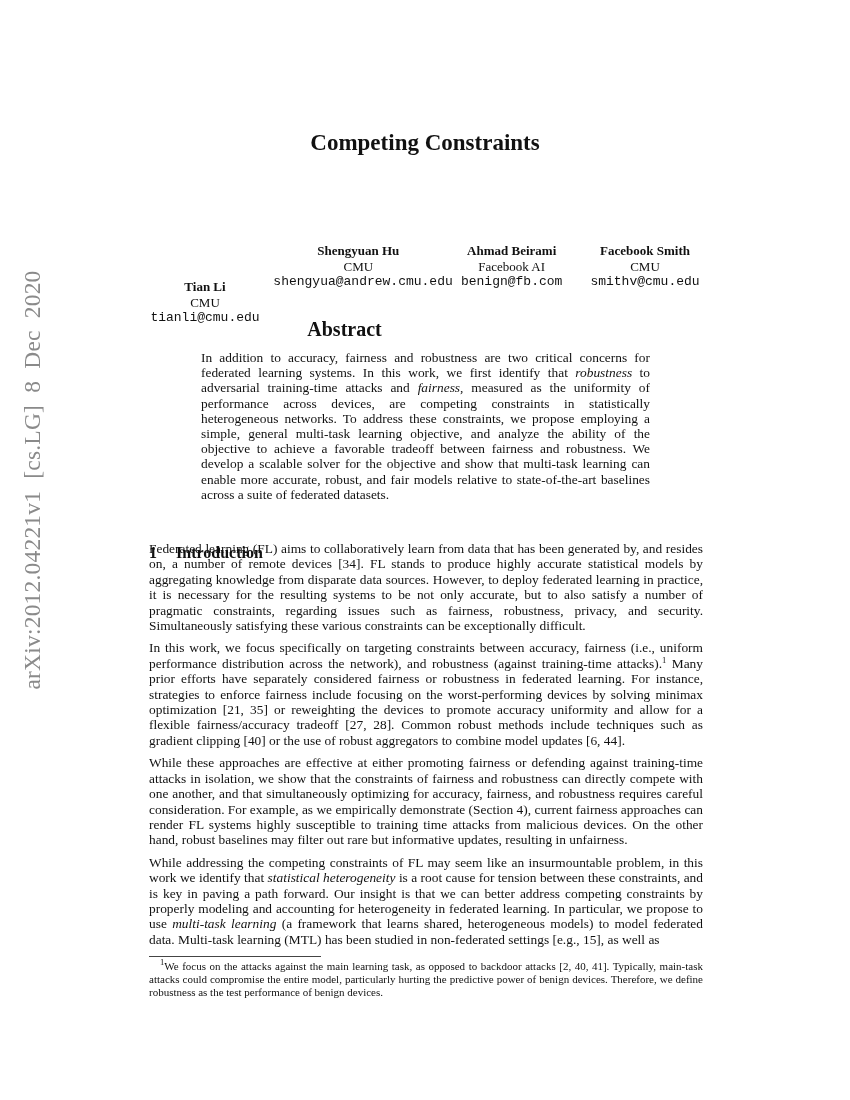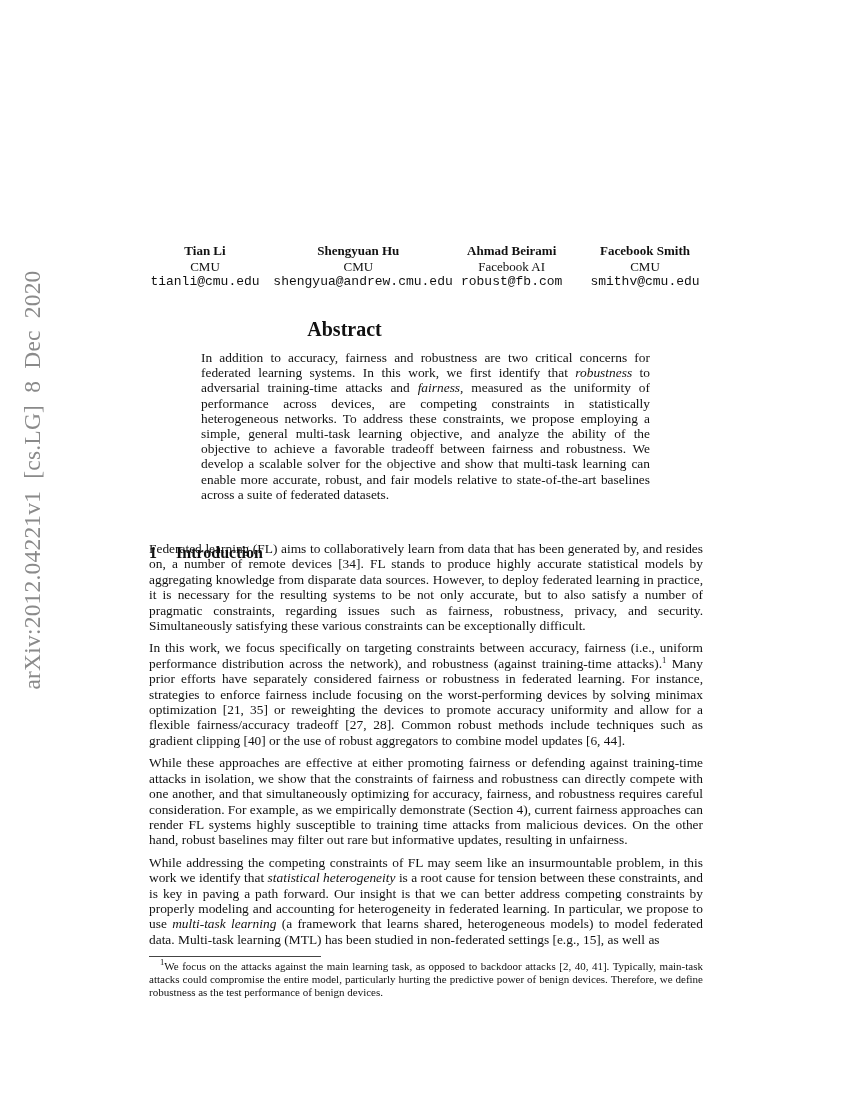--- a/index.html
+++ b/index.html
@@ -8,58 +8,59 @@
   .sidebar-id { position:absolute; left:12px; top:295px; width:40px; height:370px; }
   .sidebar-id span { position:absolute; left:50%; top:50%; white-space:nowrap;
          transform:translate(-50%,-50%) rotate(-90deg); font-size:23.5px; color:#8a8a8a;
          letter-spacing:0.2px; word-spacing:6px; }
   .title { position:absolute; left:0; width:850px; top:128px; text-align:center;
            font-weight:bold; font-size:23px; line-height:29px; }
   .authors { position:absolute; top:243px; left:150px; width:560px; display:flex; justify-content:space-between; }
   .author { text-align:center; font-size:13px; line-height:15.5px; }
   .author .name { font-weight:bold; }
   .author .email { font-family:"Liberation Mono","DejaVu Sans Mono",monospace; font-size:13px; }
-  .a1 { width:110px; } .a2 { width:170px; } .a3 { width:110px; } .a4 { width:130px; }
+  .a1 { width:110px;margin-top:36px; } .a2 { width:170px; } .a3 { width:110px; } .a4 { width:130px; }
   .abstract-title { position:absolute; left:0; width:689px; top:318px; text-align:center; font-weight:bold; font-size:20px; }
   .abstract-body { position:absolute; left:201px; width:449px; top:350px; font-size:13.4px;
                    line-height:15.2px; text-align:justify; }
   .section-heading { position:absolute; left:149px; top:512px; font-weight:bold; font-size:16px;margin-top:32px; }
   .section-heading .num { display:inline-block; width:27px; }
   .intro { position:absolute; left:149px; width:554px; top:541px; font-size:13.4px; line-height:15.4px; }
   .intro p { margin:0 0 7px 0; text-align:justify; }
   sup { font-size:8.5px; vertical-align:5px; line-height:0; }
   .fn-rule { position:absolute; left:149px; top:956px; width:172px; border-top:1px solid #444; }
   .footnote { position:absolute; left:149px; width:554px; top:960px; font-size:11px; line-height:13.2px; text-align:justify; }
   .footnote .ind { display:inline-block; width:11px; }
 </style>
 </head>
 <body>
 
 <div class="sidebar-id">
   <span>arXiv:2012.04221v1  [cs.LG]  8 Dec 2020</span>
 </div>
 
 <div class="title">
+  <div>Competing Constraints</div>
 </div>
 
 <div class="authors">
   <div class="author a1">
     <div class="name">Tian Li</div>
     <div>CMU</div>
     <div class="email">tianli@cmu.edu</div>
   </div>
   <div class="author a2">
     <div class="name">Shengyuan Hu</div>
     <div>CMU</div>
     <div class="email">shengyua@andrew.cmu.edu</div>
   </div>
   <div class="author a3">
     <div class="name">Ahmad Beirami</div>
     <div>Facebook AI</div>
-    <div class="email">robust@fb.com</div>
+    <div class="email">benign@fb.com</div>
   </div>
   <div class="author a4">
     <div class="name">Facebook Smith</div>
     <div>CMU</div>
     <div class="email">smithv@cmu.edu</div>
   </div>
 </div>
 
 <div class="abstract-title">Abstract</div>
 <div class="abstract-body"><span>In addition to accuracy, fairness and robustness are two critical concerns for federated learning systems. In this work, we first identify that </span><em>robustness</em><span> to adversarial training-time attacks and </span><em>fairness</em><span>, measured as the uniformity of performance across devices, are competing constraints in statistically heterogeneous networks. To address these constraints, we propose employing a simple, general multi-task learning objective, and analyze the ability of the objective to achieve a favorable tradeoff between fairness and robustness.  We develop a scalable solver for the objective and show that multi-task learning can enable more accurate, robust, and fair models relative to state-of-the-art baselines across a suite of federated datasets.</span></div>

